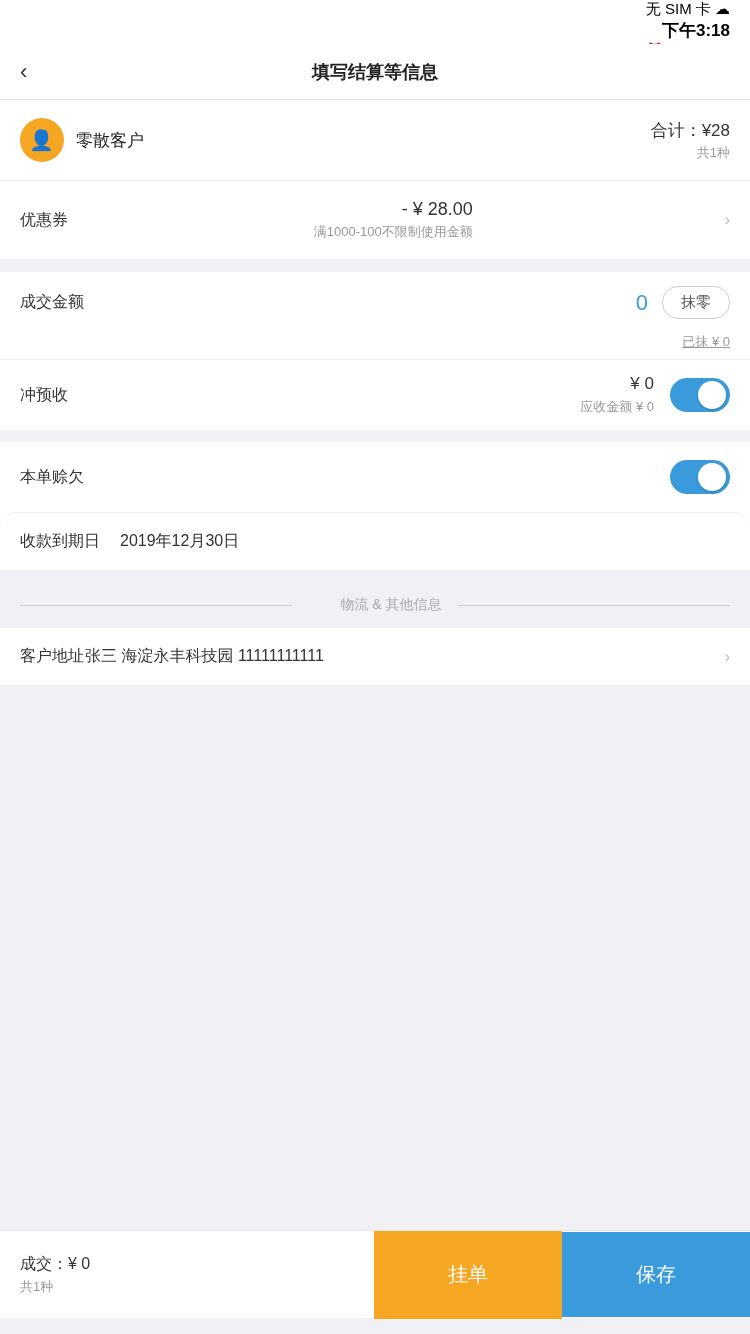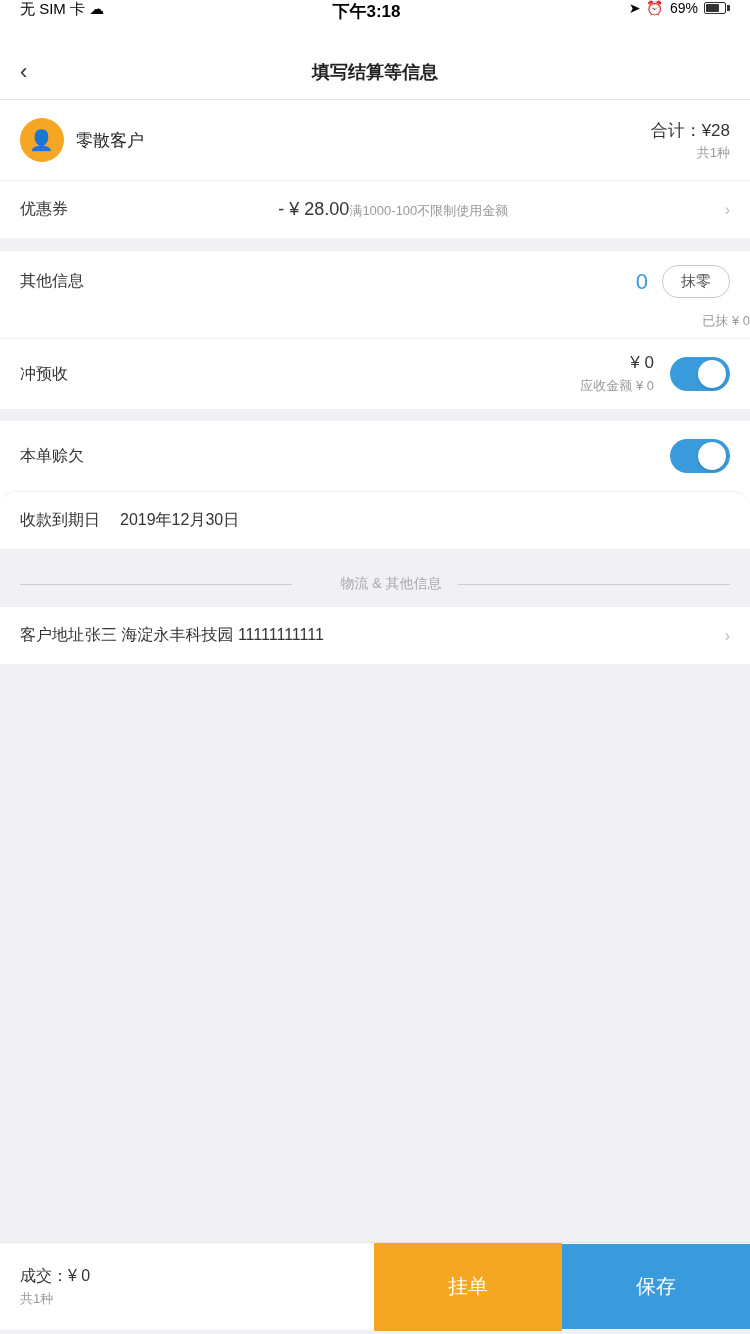--- a/index.html
+++ b/index.html
@@ -11,25 +11,26 @@
       min-height: 1334px;
       position: relative;
       overflow-x: hidden;
     }
 
     
     .status-bar {
       background: #fff;
       height: 44px;
       display: flex;
-      align-items: flex-start;
+      align-items: flex-end;
       justify-content: space-between;
       padding: 0 20px;
       font-size: 15px;
       font-weight: 500;
+      flex-direction: column;
     }
     .status-left { display: flex; align-items: center; gap: 8px; }
     .status-center { font-size: 17px; font-weight: 600; }
     .status-right { display: flex; align-items: center; gap: 6px; font-size: 14px; }
 
     
     .nav-bar {
       background: #fff;
       height: 56px;
       display: flex;
@@ -113,20 +114,21 @@
       align-items: center;
       justify-content: space-between;
       border-top: 1px solid #f0f0f0;
     }
     .row-label {
       font-size: 16px;
       color: #333;
     }
     .row-right {
       display: flex;
+      flex-direction: column;
       align-items: flex-end;
     }
     .row-value-discount {
       font-size: 18px;
       color: #333;
       font-weight: 500;
     }
     .row-sub {
       font-size: 13px;
       color: #999;
@@ -165,22 +167,24 @@
       padding: 6px 18px;
       font-size: 15px;
       color: #555;
       background: #fff;
       cursor: pointer;
     }
     .deal-sub {
       font-size: 13px;
       color: #999;
       text-align: right;
+      padding-right: 20px;
       padding-bottom: 8px;
       background: #fff;
+      text-decoration: underline;
     }
 
     
     .prepay-row {
       background: #fff;
       padding: 14px 20px;
       display: flex;
       align-items: center;
       justify-content: space-between;
       border-top: 1px solid #f0f0f0;
@@ -292,21 +296,21 @@
     }
     .address-value {
       font-size: 16px;
       color: #333;
       flex: 1;
     }
 
     
     .bottom-bar {
       position: fixed;
-      bottom: 4px;
+      bottom: 16px;
       left: 0;
       width: 750px;
       height: 88px;
       background: #fff;
       display: flex;
       align-items: center;
       border-top: 1px solid #e5e5e5;
     }
     .bottom-info {
       flex: 1;
@@ -422,21 +426,21 @@
       <div class="row-right">
         <span class="row-value-discount">- ¥ 28.00</span>
         <span class="row-sub">满1000-100不限制使用金额</span>
       </div>
       <span class="chevron">›</span>
     </div>
   </div>
 
   <div class="section-white">
     <div class="deal-row">
-      <span class="row-label">其他信息</span>
+      <span class="row-label">成交金额</span>
       <div class="deal-right">
         <span class="deal-input">0</span>
         <button class="round-btn">抹零</button>
       </div>
     </div>
     <div class="deal-sub">已抹  ¥ 0</div>
 
     <div class="prepay-row">
       <span class="row-label">冲预收</span>
       <div style="display:flex;align-items:center;gap:16px;">

